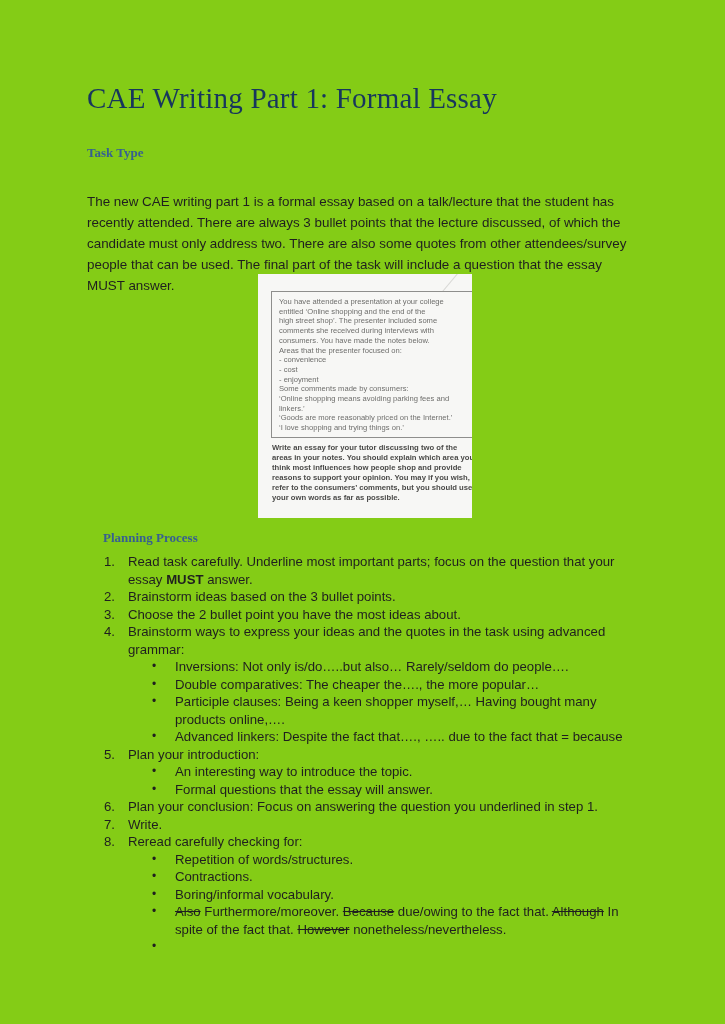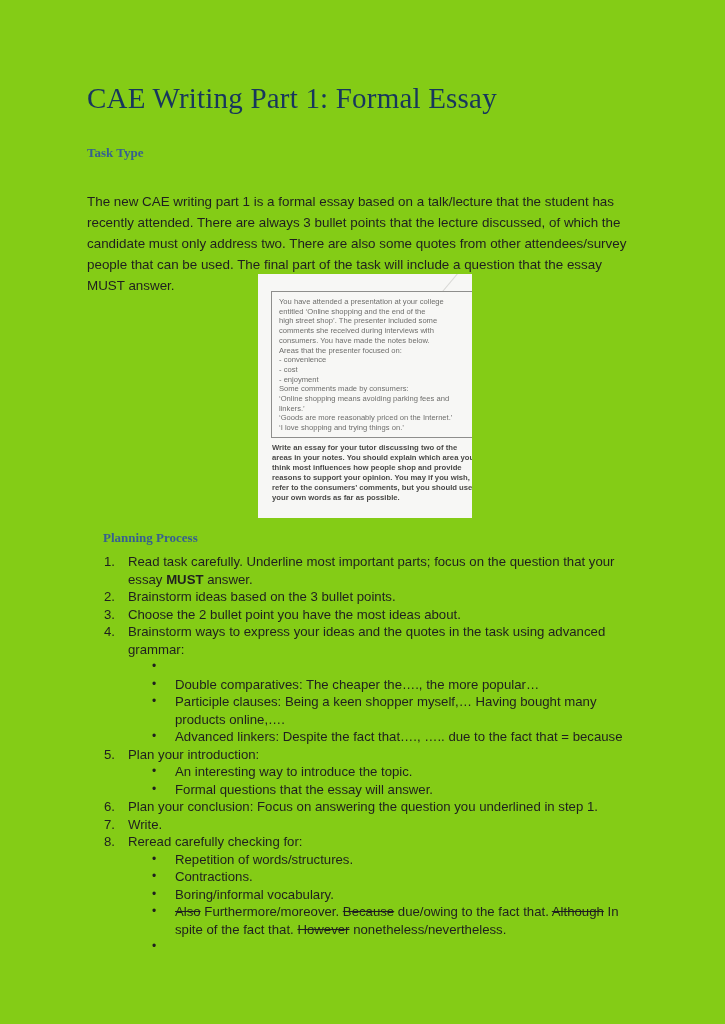--- a/index.html
+++ b/index.html
@@ -187,20 +187,21 @@
       <div class="num-item">
         <span class="num-col">3.</span>
         <span class="item-text"><span>Choose the 2 bullet point you have the most ideas about.</span></span>
       </div>
       <div class="num-item">
         <span class="num-col">4.</span>
         <span class="item-text"><span>Brainstorm ways to express your ideas and the quotes in the task using advanced grammar:</span></span>
       </div>
       <div class="bullet-item">
         <span class="dot-col">•</span>
+        <span class="item-text"><span>Inversions: Not only is/do…..but also… Rarely/seldom do people….</span></span>
       </div>
       <div class="bullet-item">
         <span class="dot-col">•</span>
         <span class="item-text"><span>Double comparatives: The cheaper the…., the more popular…</span></span>
       </div>
       <div class="bullet-item">
         <span class="dot-col">•</span>
         <span class="item-text"><span>Participle clauses: Being a keen shopper myself,… Having bought many products online,….</span></span>
       </div>
       <div class="bullet-item">

